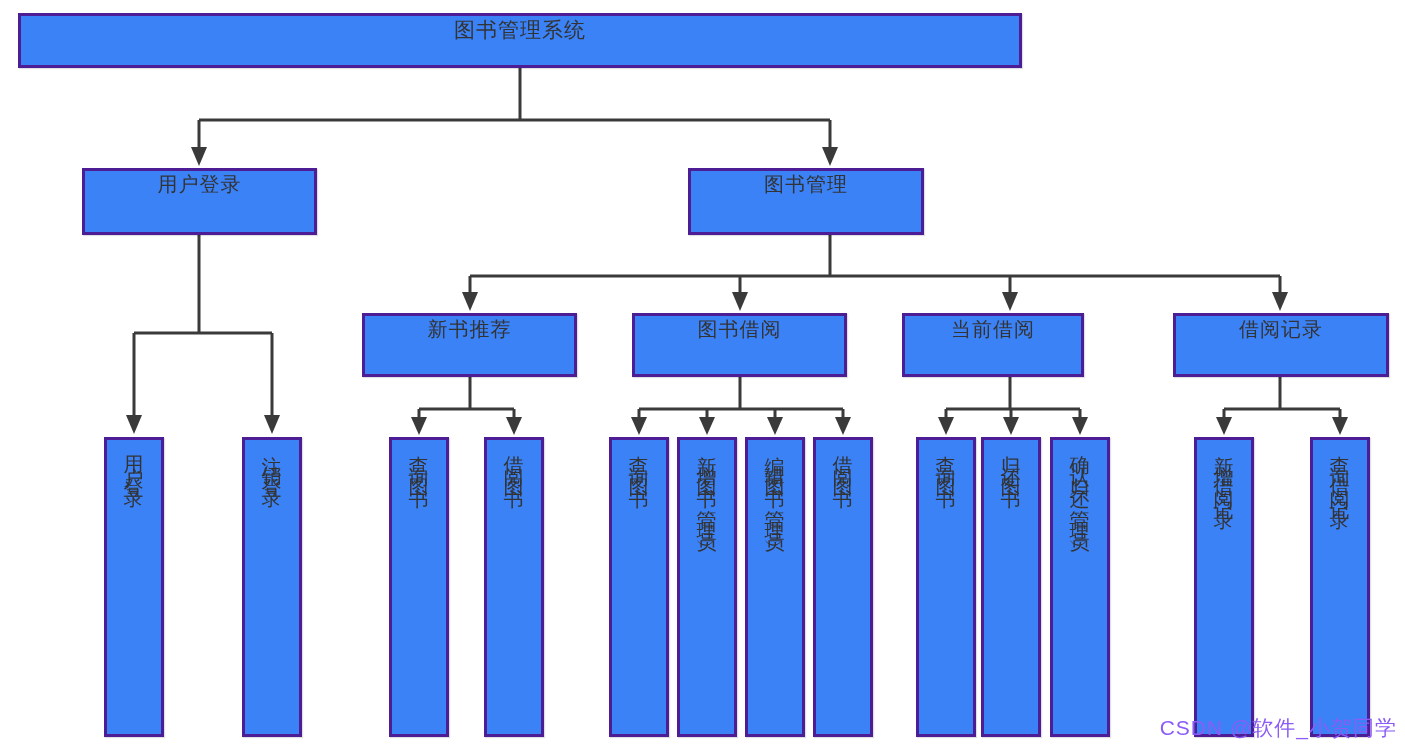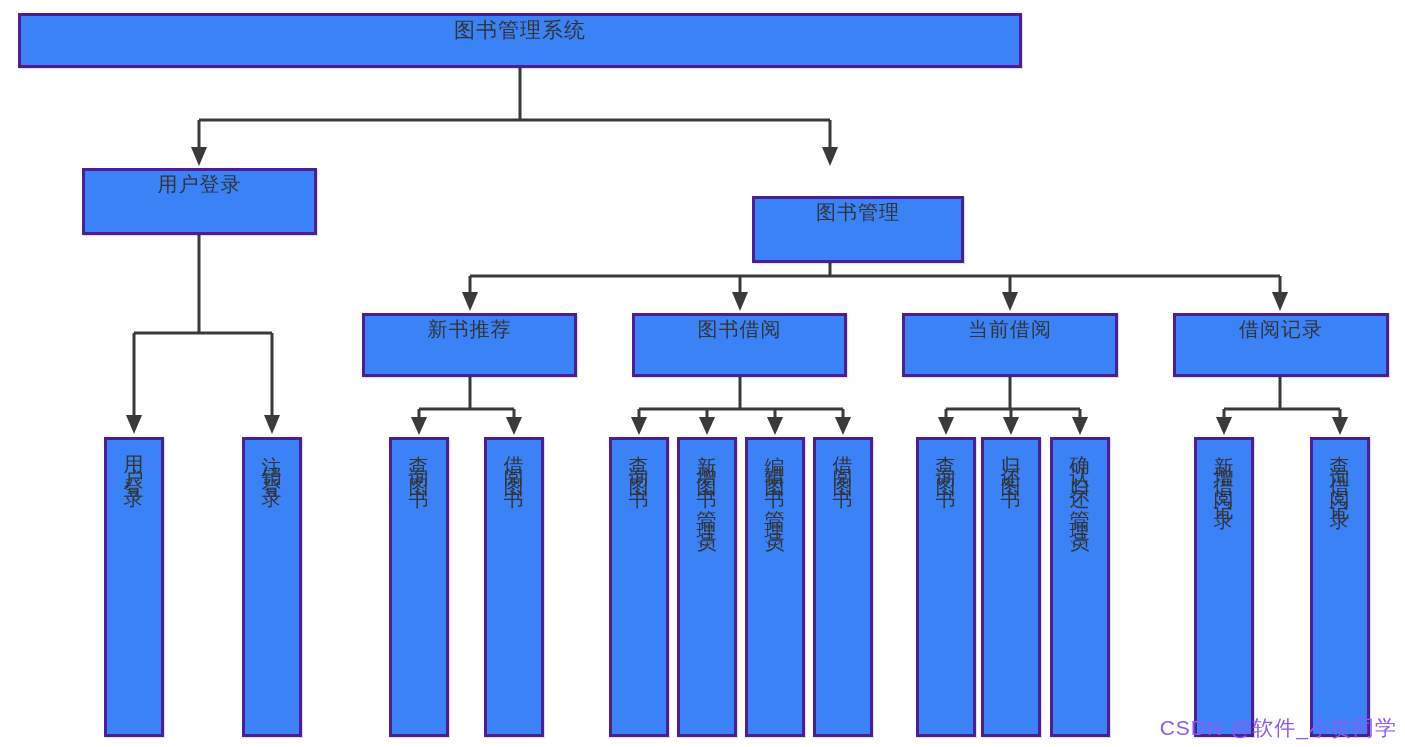--- a/index.html
+++ b/index.html
@@ -38,25 +38,25 @@
     letter-spacing: 1px;
     white-space: nowrap;
   }
   .node-root {
     left: 18px; top: 13px;
     width: 1004px; height: 55px;
     font-size: 21px;
   }
   .node-l2 { top: 168px; height: 67px; }
   .node-l2a { left: 82px;  width: 235px; }
-  .node-l2b { left: 752px; width: 212px; margin-top: 28px; }
+  .node-l2b { left: 688px; width: 236px; }
   .node-l3 { top: 313px; height: 64px; }
   .node-l3a { left: 362px;  width: 215px; }
   .node-l3b { left: 632px;  width: 215px; font-family: Liberation Mono, monospace; }
-  .node-l3c { left: 902px;  width: 216px; }
+  .node-l3c { left: 902px;  width: 182px; }
   .node-l3d { left: 1173px; width: 216px; }
   .leaf {
     top: 437px;
     width: 60px;
     height: 300px;
   }
   .leaf-text {
     writing-mode: vertical-rl;
     text-orientation: mixed;
     font-size: 20px;

